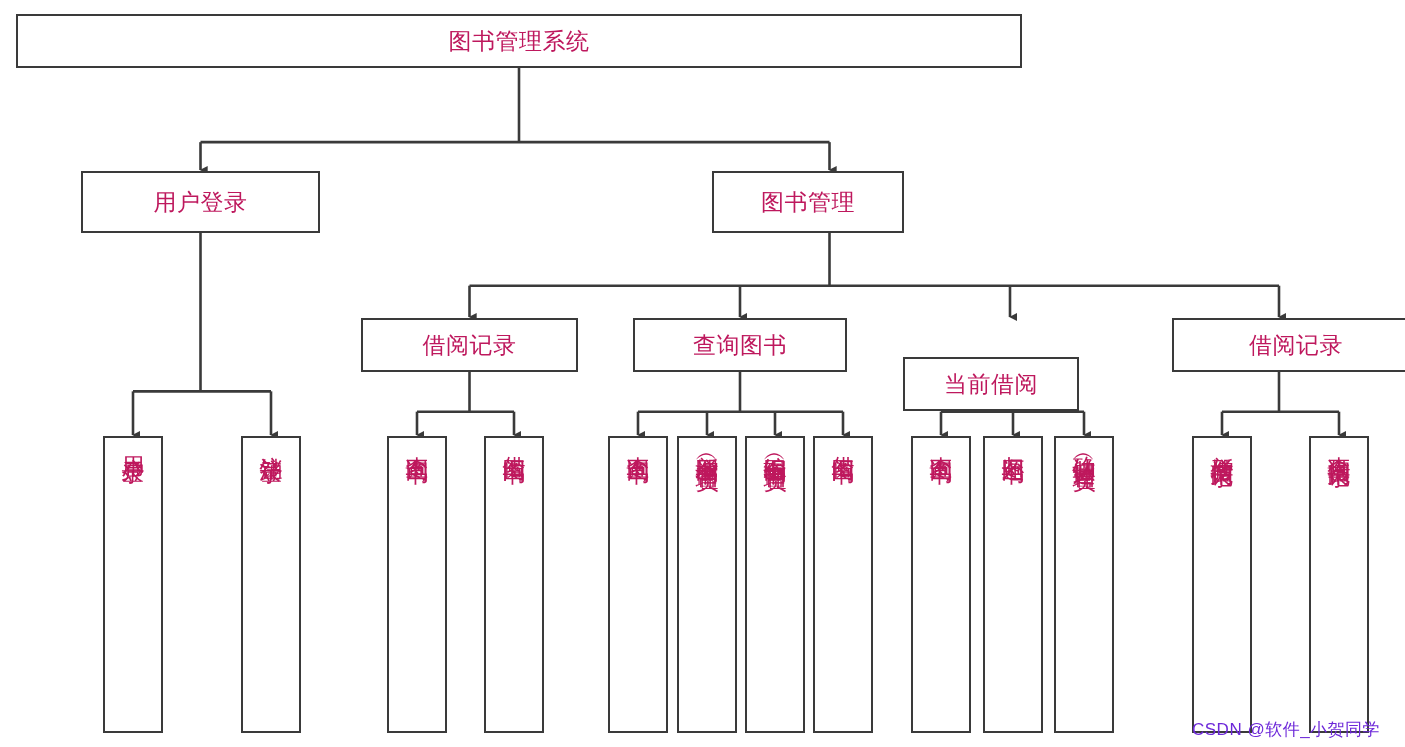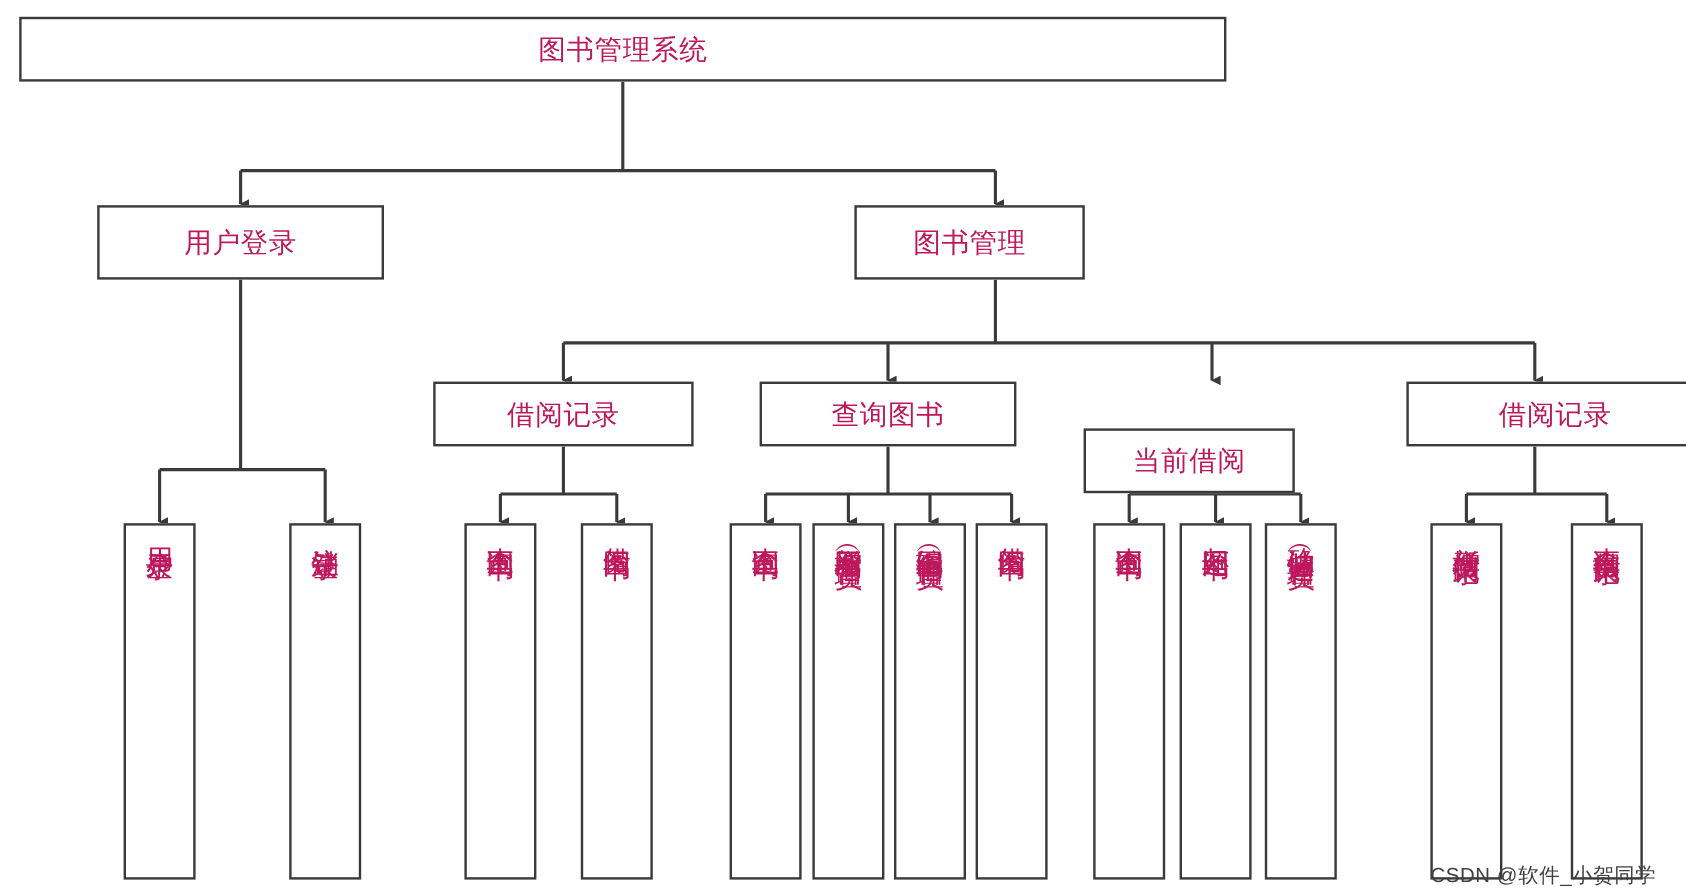--- a/index.html
+++ b/index.html
@@ -51,21 +51,21 @@
   }
   .vert .node-label {
     writing-mode: vertical-rl;
     text-orientation: upright;
     font-size: 23px;
     letter-spacing: 2px;
     margin: 0 auto;
   }
   .watermark {
     position: absolute;
-    color: #404040;
+    color: #6d28d9;
     font-size: 17px;
     white-space: nowrap;
     letter-spacing: 0.5px;
   }
 </style>
 </head>
 <body>
 
 <div id="canvas">
 

